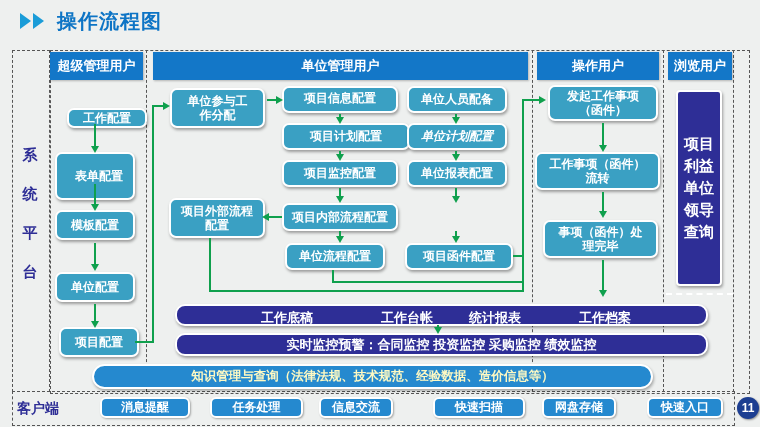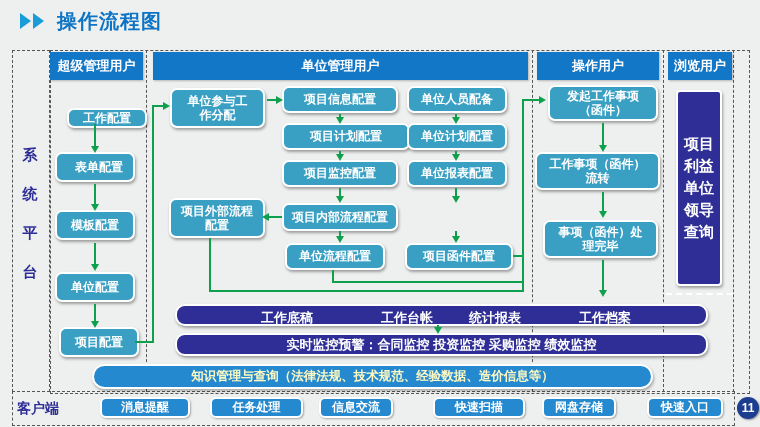--- a/index.html
+++ b/index.html
@@ -73,38 +73,38 @@
   <div class="colhdr" style="left:153px;top:52px;width:375px;height:28px;">单位管理用户</div>
   <div class="colhdr" style="left:537px;top:52px;width:122px;height:28px;">操作用户</div>
   <div class="colhdr" style="left:668px;top:52px;width:64px;height:28px;">浏览用户</div>
 
   <div class="sidelabel" style="left:14px;top:135px;width:32px;">系
 统
 平
 台</div>
 
   <div class="node" style="left:55px;top:108px;width:80px;height:20px;margin-left:12px;">工作配置</div>
-  <div class="node" style="left:55px;top:152px;width:80px;height:30px;padding-left:8px;">表单配置</div>
+  <div class="node" style="left:55px;top:152px;width:80px;height:48px;padding-left:8px;">表单配置</div>
   <div class="node" style="left:55px;top:210px;width:80px;height:30px;">模板配置</div>
   <div class="node" style="left:55px;top:272px;width:80px;height:30px;">单位配置</div>
   <div class="node" style="left:59px;top:327px;width:80px;height:30px;">项目配置</div>
 
   <div class="node" style="left:170px;top:88px;width:95px;height:40px;">单位参与工
 作分配</div>
   <div class="node" style="left:169px;top:198px;width:96px;height:40px;">项目外部流程
 配置</div>
 
-  <div class="node" style="left:282px;top:86px;width:116px;height:27px;">项目信息配置</div>
+  <div class="node" style="left:282px;top:86px;width:116px;height:27px;font-family:Liberation Mono, monospace;">项目信息配置</div>
   <div class="node" style="left:282px;top:123px;width:128px;height:27px;">项目计划配置</div>
   <div class="node" style="left:282px;top:160px;width:116px;height:27px;">项目监控配置</div>
   <div class="node" style="left:282px;top:203px;width:116px;height:28px;">项目内部流程配置</div>
   <div class="node" style="left:285px;top:243px;width:100px;height:27px;">单位流程配置</div>
 
   <div class="node" style="left:407px;top:86px;width:100px;height:27px;">单位人员配备</div>
-  <div class="node" style="left:407px;top:123px;width:100px;height:27px;">单位计划配置</div>
+  <div class="node" style="left:407px;top:123px;width:100px;height:27px;font-style:italic;">单位计划配置</div>
   <div class="node" style="left:407px;top:160px;width:100px;height:27px;">单位报表配置</div>
   <div class="node" style="left:405px;top:243px;width:108px;height:27px;">项目函件配置</div>
 
   <div class="node" style="left:548px;top:85px;width:110px;height:36px;">发起工作事项
 （函件）</div>
   <div class="node" style="left:535px;top:152px;width:125px;height:38px;">工作事项（函件）
 流转</div>
   <div class="node" style="left:543px;top:220px;width:115px;height:38px;">事项（函件）处
 理完毕</div>
 

